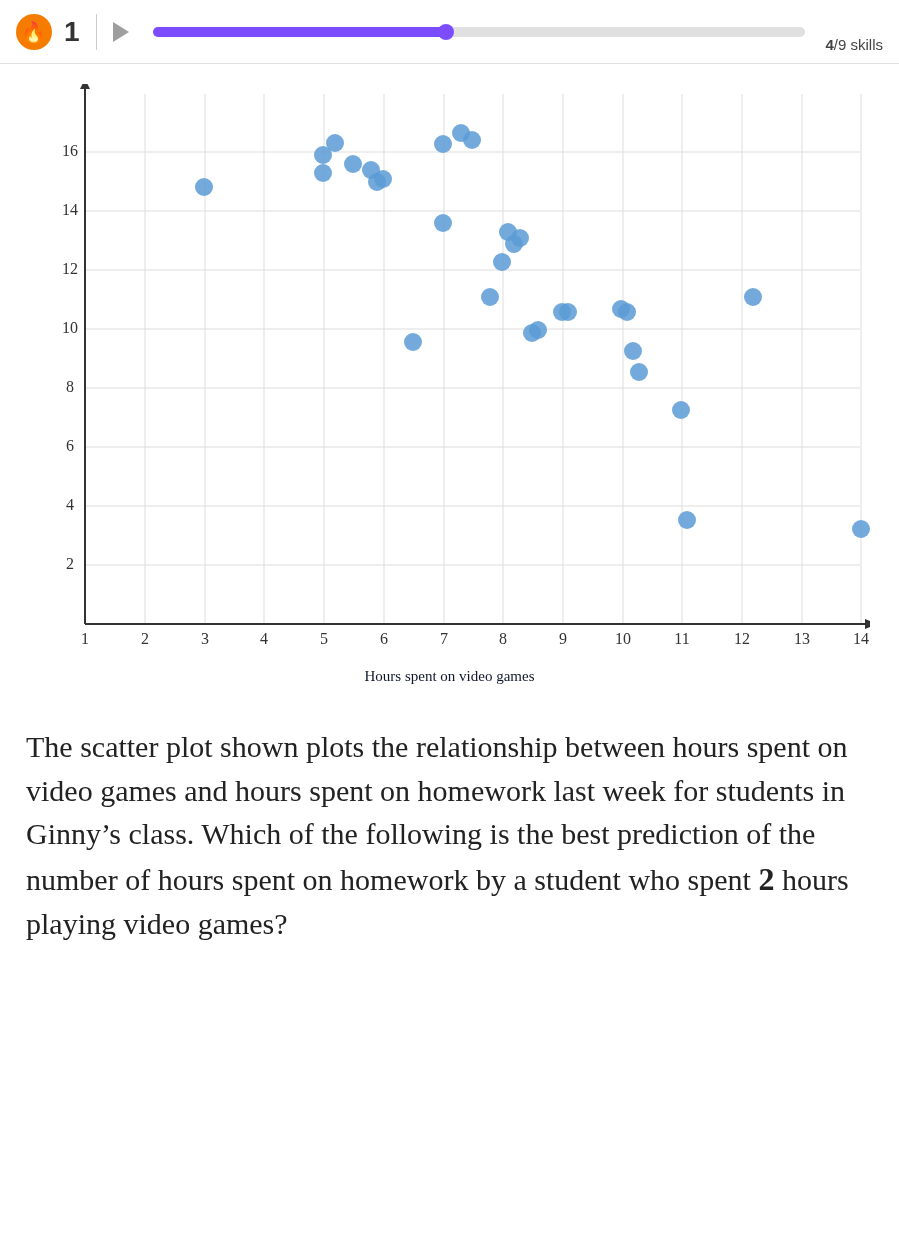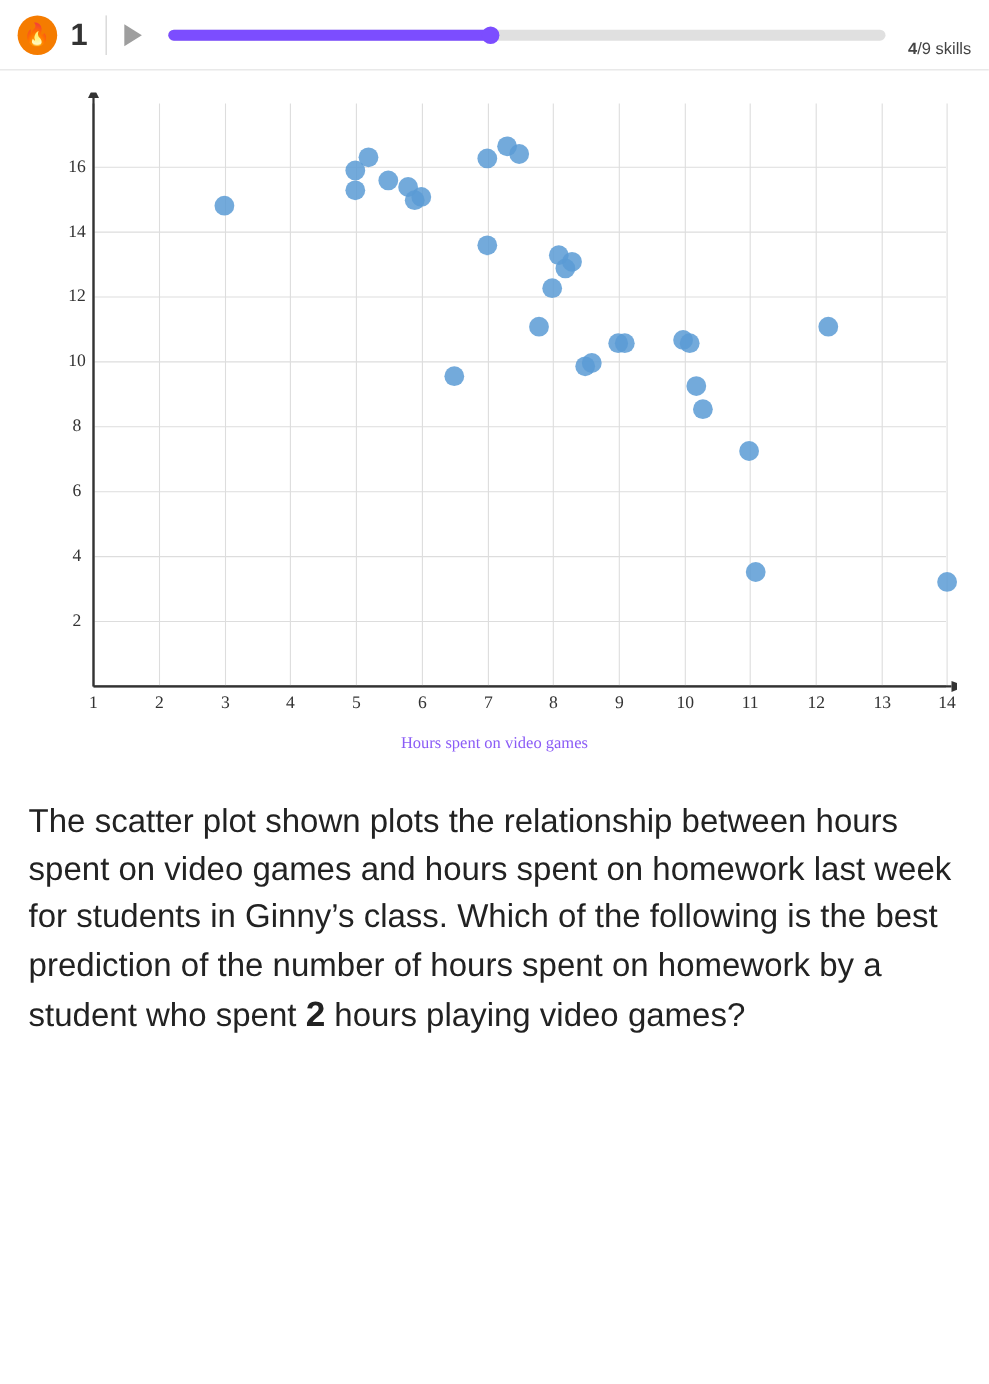--- a/index.html
+++ b/index.html
@@ -91,33 +91,33 @@
     .chart-container {
       margin: 20px 30px 10px 30px;
       position: relative;
     }
     .chart-svg {
       display: block;
     }
     .x-axis-label {
       text-align: center;
       font-size: 15px;
-      color: #8b5cf6;
+      color: #0f172a;
       font-family: Georgia, serif;
       margin-top: 4px;
       margin-bottom: 20px;
     }
 
     
     .question-text {
       padding: 20px 26px 30px 26px;
       font-size: 30px;
       line-height: 1.45;
       color: #222;
-      font-family: Liberation Sans, sans-serif;
+      font-family: Liberation Serif, serif;
     }
     .bold-num {
       font-weight: 900;
       font-size: 32px;
     }
   </style>
 </head>
 <body>
 
 <div class="header">

